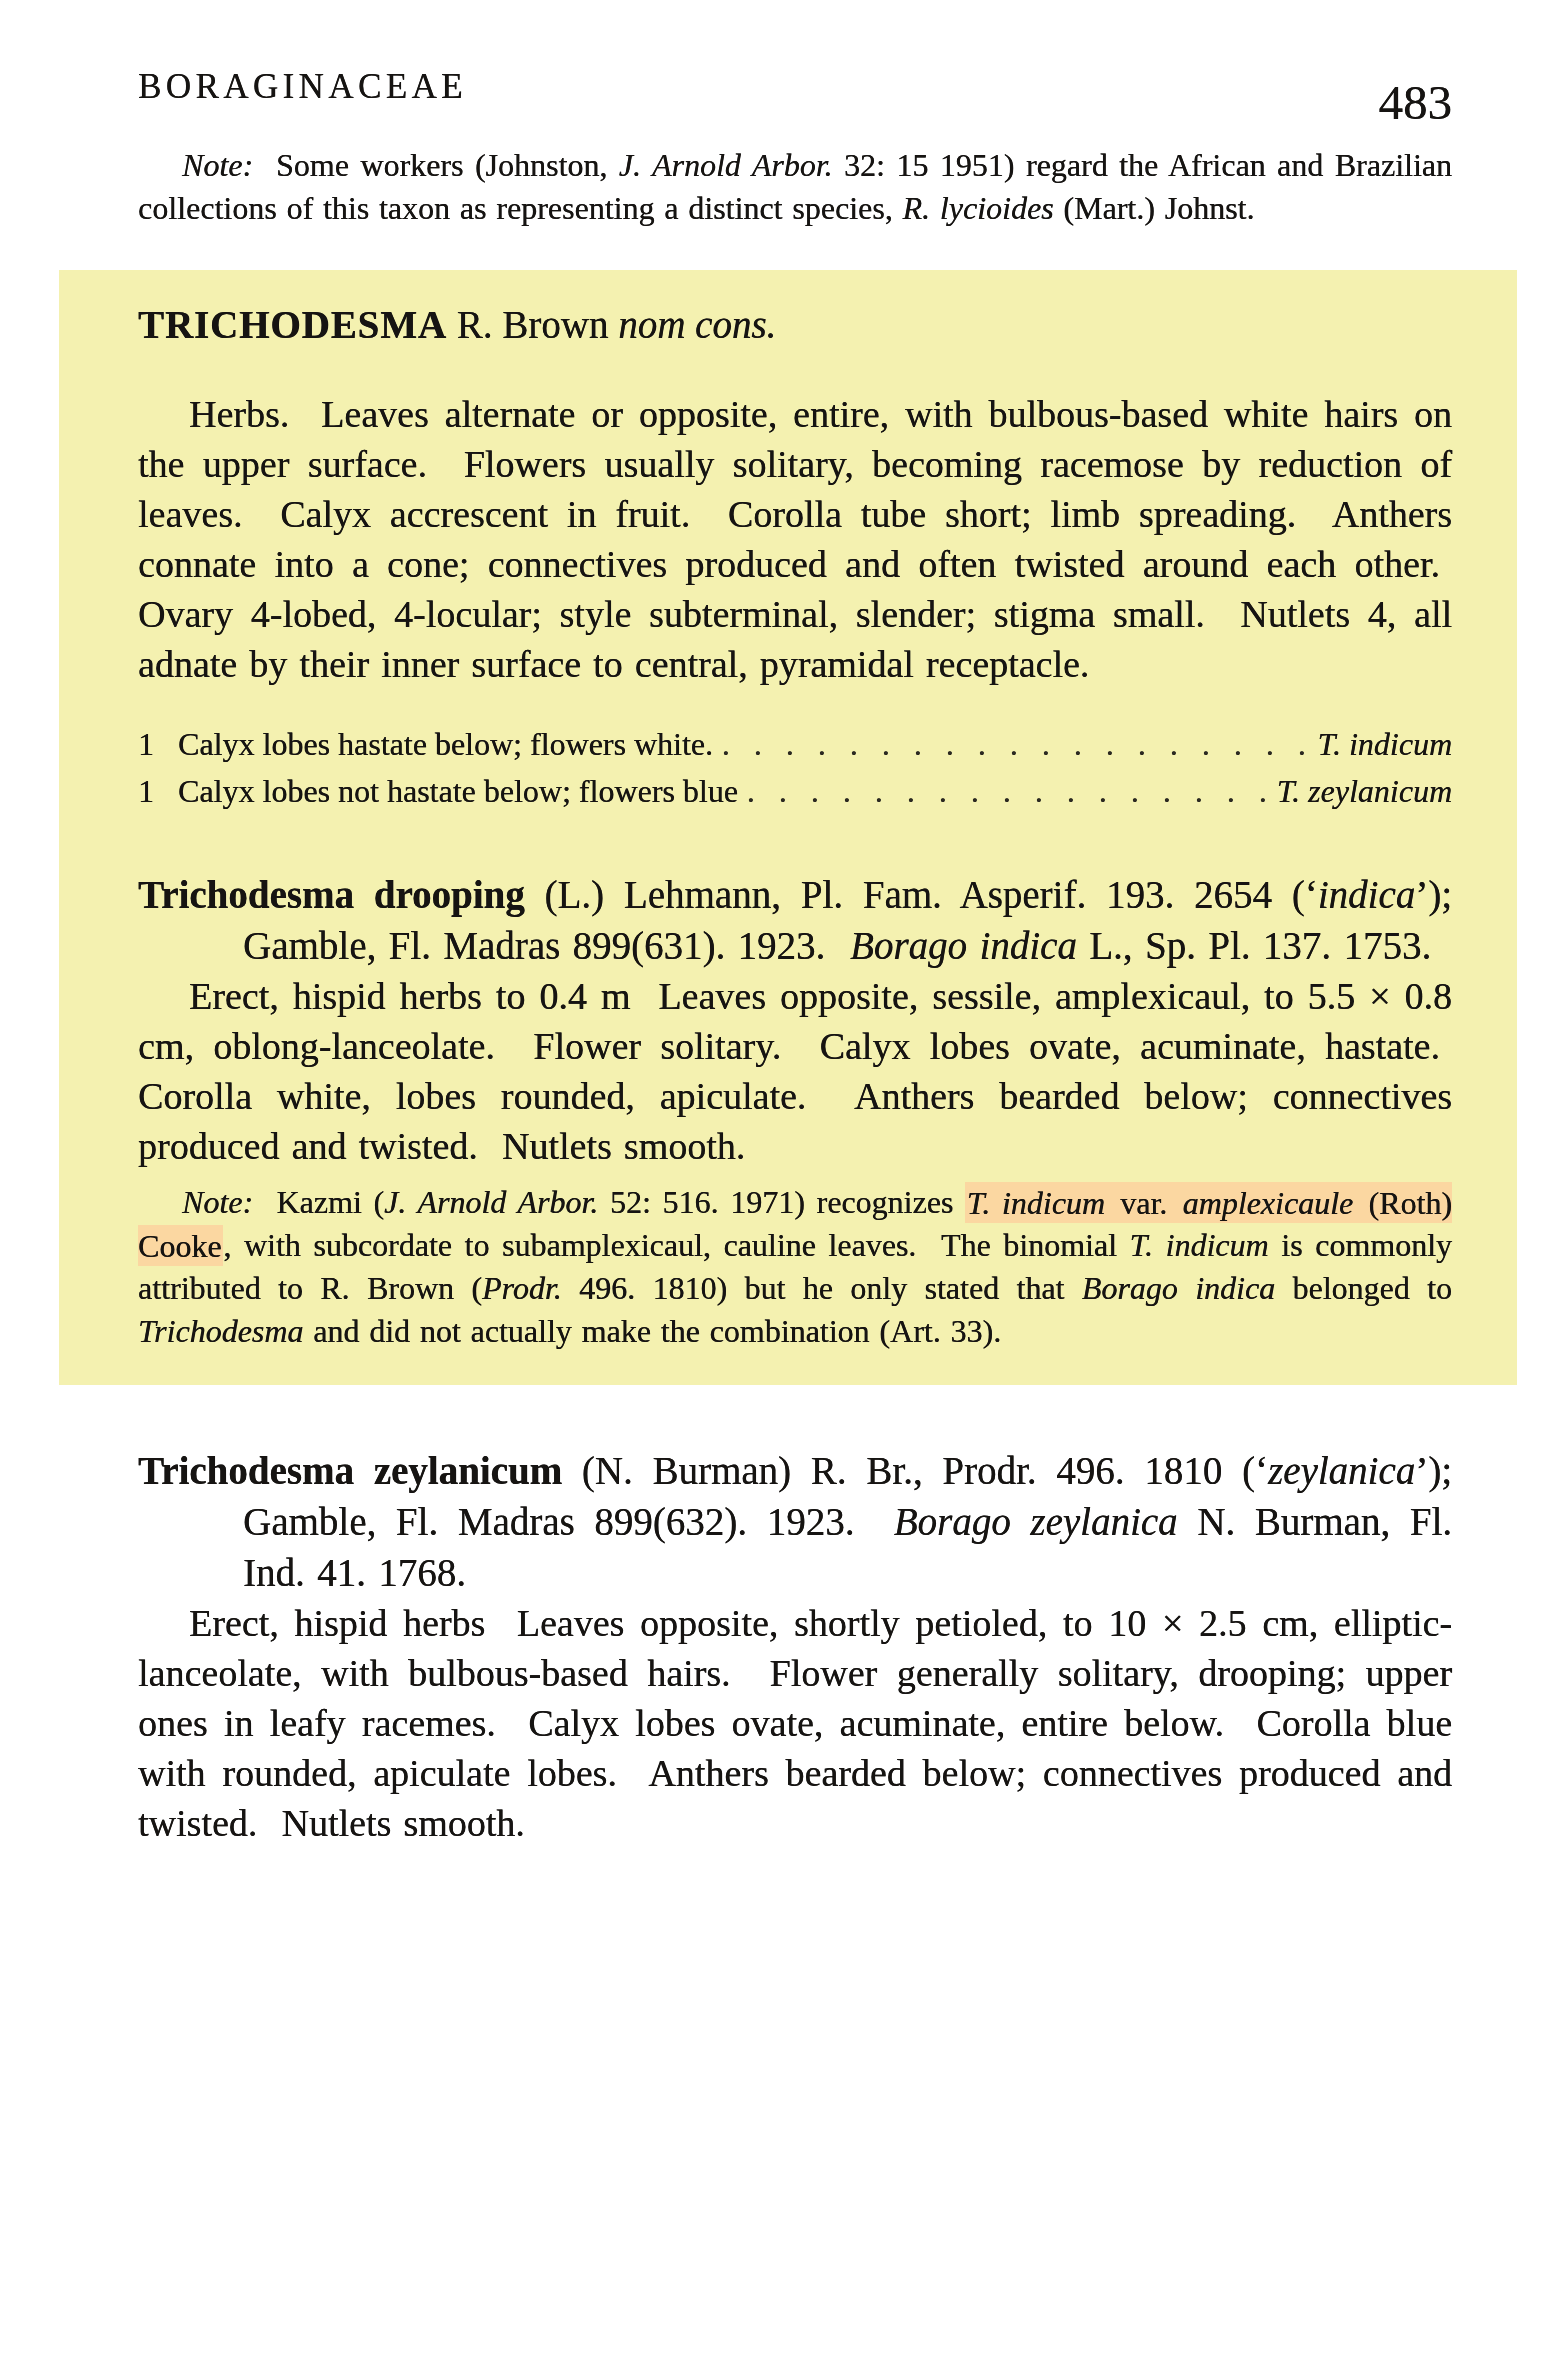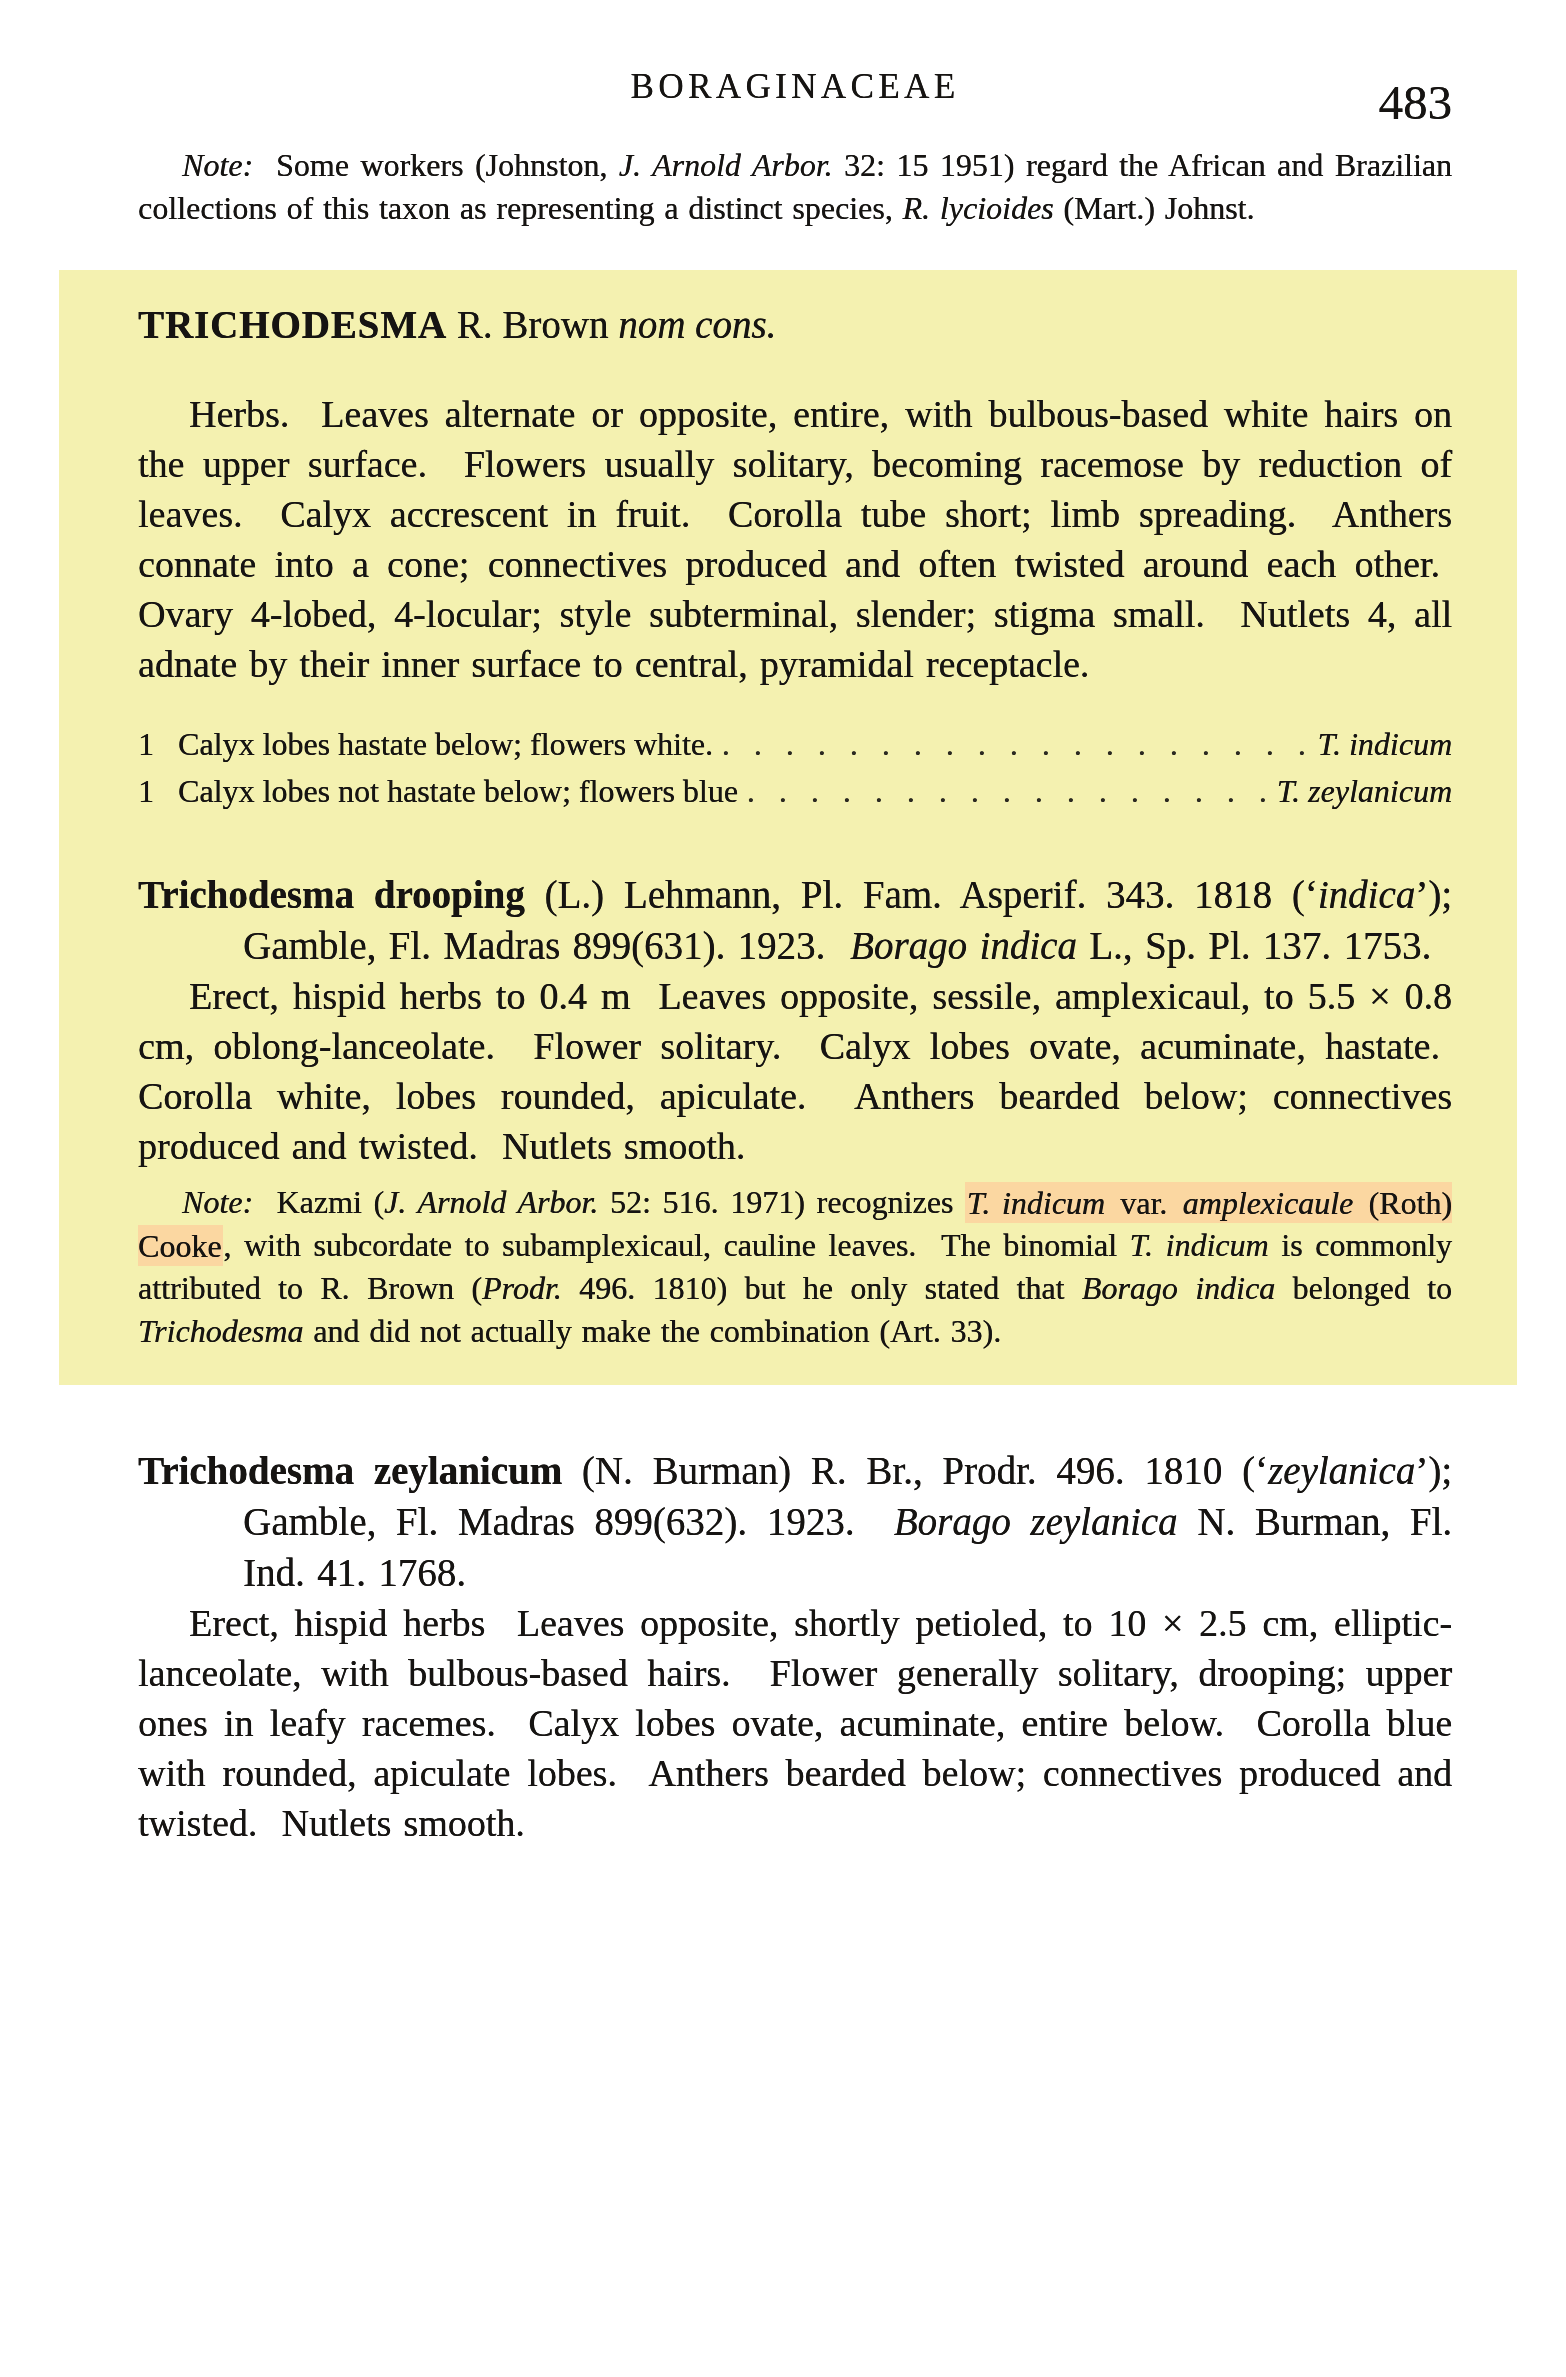--- a/index.html
+++ b/index.html
@@ -14,21 +14,20 @@
   }
   .scan { text-shadow: 0.3px 0 currentColor; }
 
   .page-header {
     position: relative;
     margin: 58px 114px 0 138px;
     height: 56px;
   }
   .family-name {
     position: absolute; left: 0; right: 0; top: 8.8px;
-    text-align: center;
     font-size: 35px; letter-spacing: 4.4px;
   }
   .page-num {
     position: absolute; right: 0; top: 16px;
     font-size: 49px;
   }
 
   .text-column { margin: 30px 114px 0 138px; }
 
   p.body {
@@ -126,21 +125,21 @@
         </div>
         <div class="key-row">
           <span class="key-num">1</span>
           <span class="key-text">Calyx lobes not hastate below; flowers blue</span>
           <span class="key-dots">. . . . . . . . . . . . . . . . . . . . . . . . . . . . . . . . . . . .</span>
           <span class="key-taxon">T. zeylanicum</span>
         </div>
       </div>
 
       <h3 class="species-heading">
-        <span class="b">Trichodesma drooping</span><span> (L.) Lehmann, Pl. Fam. Asperif. 343. 1818 (‘</span><span class="it">indica</span><span>’); Gamble, Fl. Madras 899(631). 1923.&nbsp; </span><span class="it">Borago indica</span><span> L., Sp. Pl. 137. 1753.</span>
+        <span class="b">Trichodesma drooping</span><span> (L.) Lehmann, Pl. Fam. Asperif. 193. 2654 (‘</span><span class="it">indica</span><span>’); Gamble, Fl. Madras 899(631). 1923.&nbsp; </span><span class="it">Borago indica</span><span> L., Sp. Pl. 137. 1753.</span>
       </h3>
 
       <p class="body first-indent">
         <span>Erect, hispid herbs to 0.4 m&nbsp; Leaves opposite, sessile, amplexicaul, to 5.5 × 0.8 cm, oblong-lanceolate.&nbsp; Flower solitary.&nbsp; Calyx lobes ovate, acuminate, hastate.&nbsp; Corolla white, lobes rounded, apiculate.&nbsp; Anthers bearded below; connectives produced and twisted.&nbsp; Nutlets smooth.</span>
       </p>
 
 
       <p class="note-text">
         <span class="it">Note:</span><span>&nbsp; Kazmi (</span><span class="it">J. Arnold Arbor.</span><span> 52: 516. 1971) recognizes </span><span class="hl it">T. indicum</span><span class="hl"> var. </span><span class="hl it">amplexicaule</span><span class="hl"> (Roth) Cooke</span><span>, with subcordate to subamplexicaul, cauline leaves.&nbsp; The binomial </span><span class="it">T. indicum</span><span> is commonly attributed to R. Brown (</span><span class="it">Prodr.</span><span> 496. 1810) but he only stated that </span><span class="it">Borago indica</span><span> belonged to </span><span class="it">Trichodesma</span><span> and did not actually make the combination (Art. 33).</span>
       </p>

